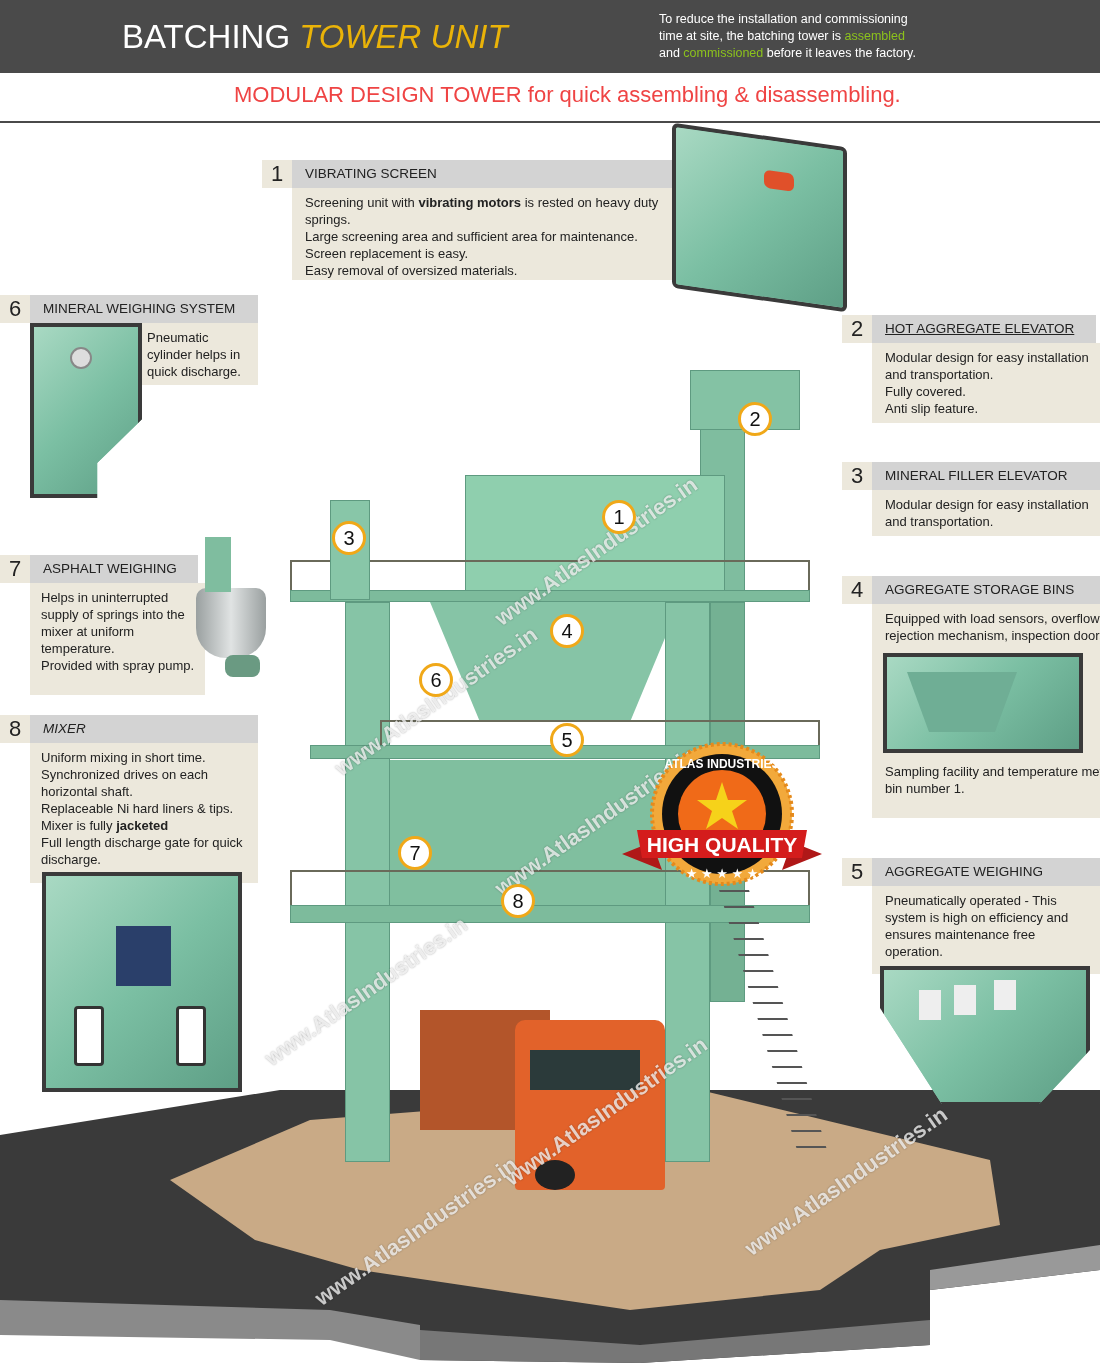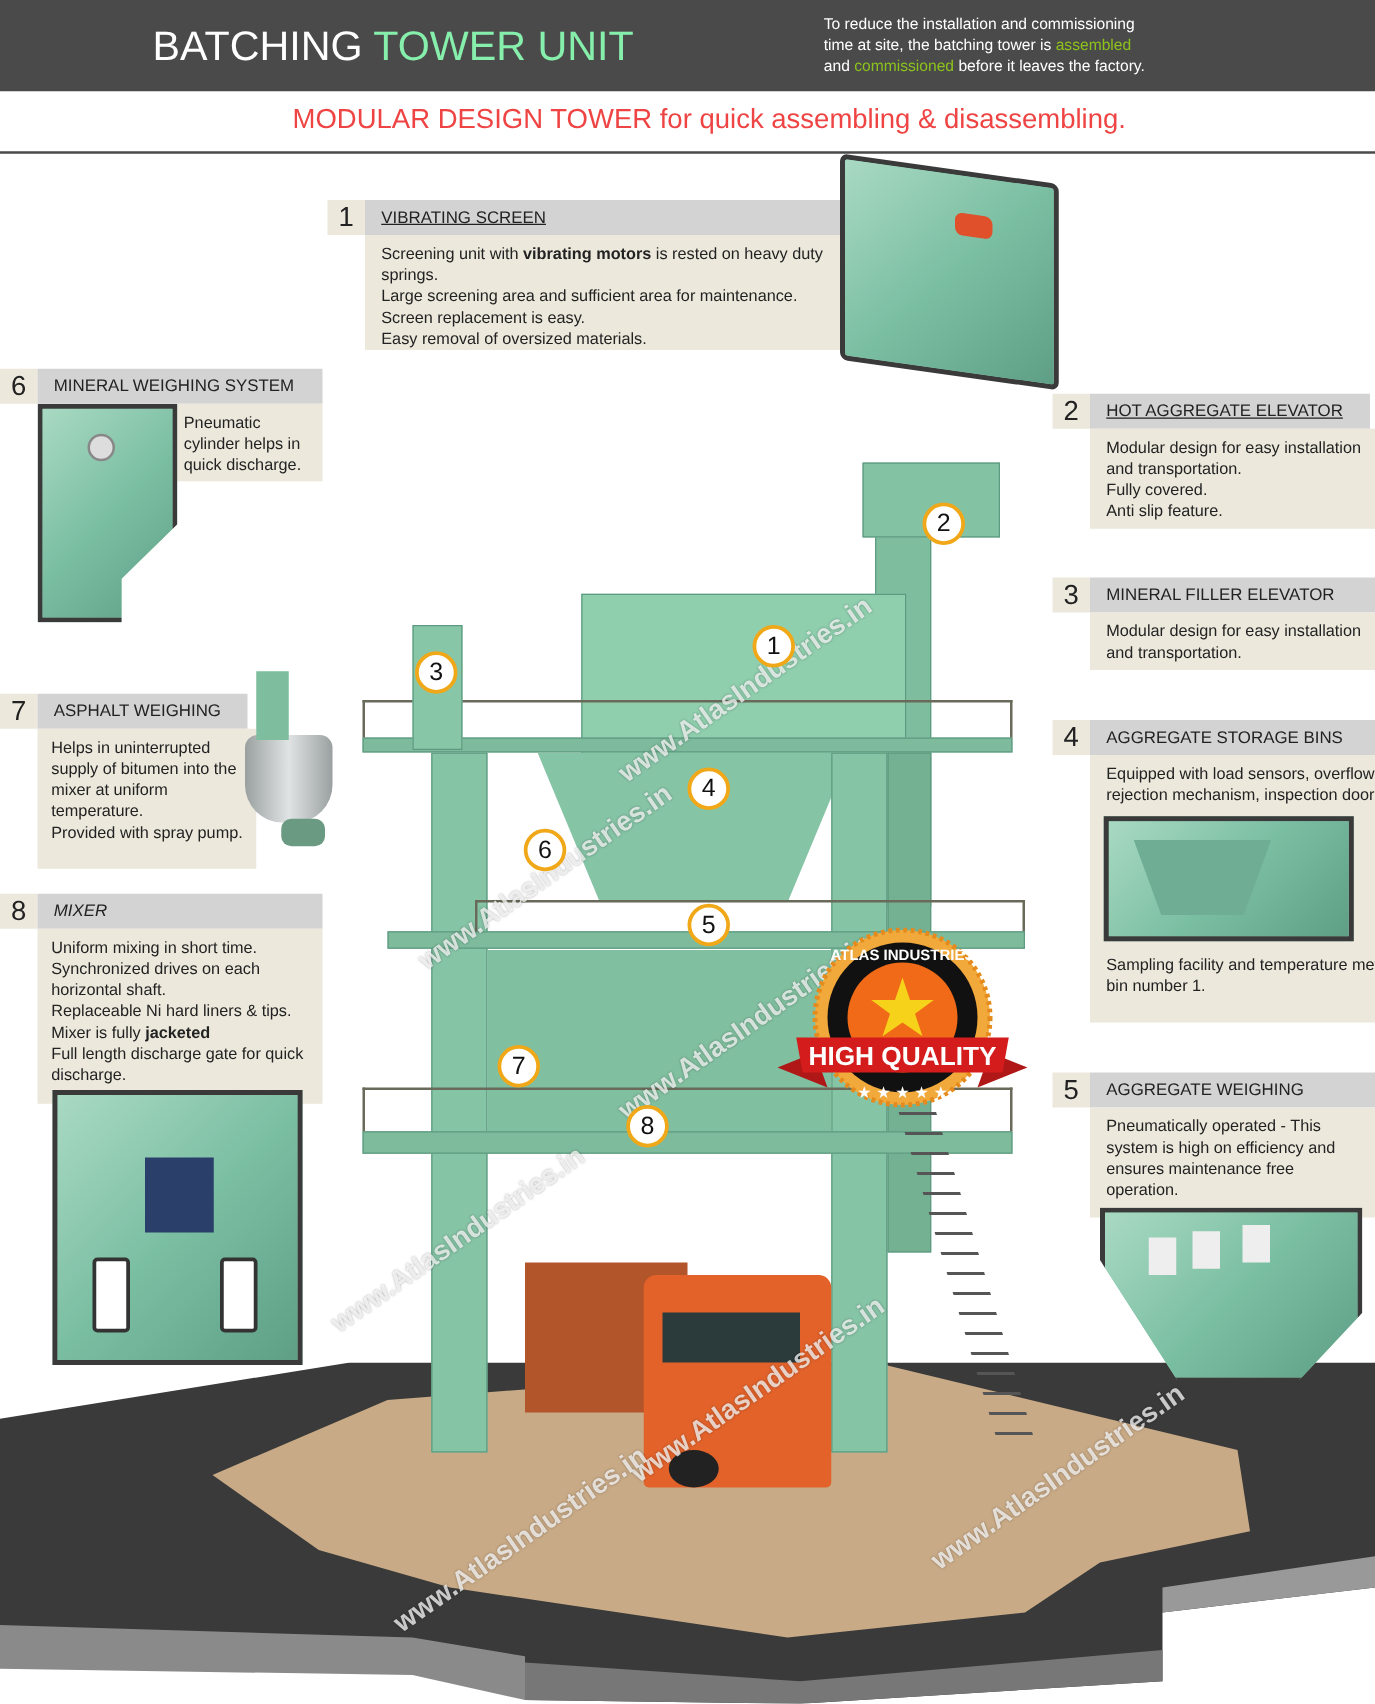--- a/index.html
+++ b/index.html
@@ -2,21 +2,21 @@
 <html><head>
 <meta charset="utf-8">
 <style>
   * { box-sizing: border-box; margin: 0; padding: 0; }
   html, body { width: 1100px; height: 1363px; background: #ffffff; overflow: hidden; }
   body { position: relative; font-family: "Liberation Sans", sans-serif; color: #222; }
 
   
   .header { position: absolute; left: 0; top: 0; width: 1100px; height: 73px; background: #4a4a4a; }
   .title { position: absolute; left: 122px; top: 18px; font-size: 33px; color: #ffffff; letter-spacing: 0px; white-space: nowrap; }
-  .title .accent { color: #86efac; }
+  .title .accent { color: #eab308; font-style: italic; }
   .intro { position: absolute; left: 659px; top: 11px; width: 300px; font-size: 12.5px; line-height: 17px; color: #ffffff; }
   .intro .accent { color: #8cc21c; }
   .subtitle { position: absolute; left: 234px; top: 82px; font-size: 22px; color: #ef4444; white-space: nowrap; }
   .rule { position: absolute; left: 0; top: 121px; width: 1100px; height: 2px; background: #4a4a4a; }
 
   
   .card { position: absolute; }
   .card .num { position: absolute; left: 0; top: 0; width: 30px; height: 28px; background: #ece8dc; font-size: 22px; line-height: 28px; text-align: center; color: #222; }
   .card .head { position: absolute; left: 30px; top: 0; height: 28px; background: #d3d3d3; font-size: 13.5px; line-height: 28px; padding-left: 13px; color: #222; white-space: nowrap; }
   .card .body { position: absolute; left: 30px; top: 28px; background: #ece8dc; font-size: 13px; line-height: 17px; padding: 6px 10px 7px 13px; color: #222; }
@@ -118,21 +118,21 @@
   <circle cx="100" cy="72" r="44" fill="#f06a18"></circle>
   <polygon points="100,40 106,58 125,58 110,69 116,87 100,76 84,87 90,69 75,58 94,58" fill="#f6d21a"></polygon>
   <text x="100" y="26" text-anchor="middle" font-family="Liberation Sans, sans-serif" font-size="12" font-weight="bold" fill="#fff">ATLAS INDUSTRIES</text>
   <path d="M15,88 L185,88 L180,116 L20,116 Z" fill="#d41c1c"></path>
   <text x="100" y="110" text-anchor="middle" font-family="Liberation Sans, sans-serif" font-size="21" font-weight="bold" fill="#fff">HIGH QUALITY</text>
   <text x="100" y="136" text-anchor="middle" font-size="13" fill="#fff">★ ★ ★ ★ ★</text>
 </svg>
 
 <div class="card" style="left:262px; top:160px; width:440px; height:124px;">
   <div class="num">1</div>
-  <div class="head" style="width:410px;text-decoration:underline;">VIBRATING SCREEN</div>
+  <div class="head" style="width:410px;">VIBRATING SCREEN</div>
   <div class="body" style="width:410px; height:92px;">
     <div><span>Screening unit with </span><b>vibrating motors</b><span> is rested on heavy duty springs.</span></div>
     <div>Large screening area and sufficient area for maintenance.</div>
     <div>Screen replacement is easy.</div>
     <div>Easy removal of oversized materials.</div>
   </div>
 </div>
 <div class="photo" style="left:672px; top:135px; width:175px; height:165px; transform: skewY(8deg); border-radius:6px;">
   <div class="shade"></div>
   <div style="position:absolute; left:88px; top:30px; width:30px; height:18px; background:#e0502a; border-radius:6px;"></div>
@@ -147,21 +147,21 @@
 </div>
 <div class="photo" style="left:30px; top:323px; width:112px; height:175px; clip-path: polygon(0 0,100% 0,100% 55%,60% 80%,60% 100%,0 100%);">
   <div class="shade"></div>
   <div style="position:absolute; left:36px; top:20px; width:22px; height:22px; border-radius:50%; background:#ddd; border:2px solid #888;"></div>
 </div>
 
 <div class="card" style="left:0px; top:555px; width:210px; height:140px;">
   <div class="num">7</div>
   <div class="head" style="width:168px;">ASPHALT WEIGHING</div>
   <div class="body" style="width:175px; height:112px; padding-left:11px;">
-    <div>Helps in uninterrupted supply of bitumen into the mixer at uniform temperature.</div>
+    <div>Helps in uninterrupted supply of springs into the mixer at uniform temperature.</div>
     <div>Provided with spray pump.</div>
   </div>
 </div>
 <div style="position:absolute; left:196px; top:588px; width:70px; height:70px; border-radius:10px 10px 30px 30px; background: linear-gradient(90deg,#9aa0a0,#e0e3e3,#9aa0a0);"></div>
 <div style="position:absolute; left:205px; top:537px; width:26px; height:55px; background:#7fbd9f;"></div>
 <div style="position:absolute; left:225px; top:655px; width:35px; height:22px; background:#6a9a82; border-radius:8px;"></div>
 
 <div class="card" style="left:0px; top:715px; width:258px; height:168px;">
   <div class="num">8</div>
   <div class="head" style="width:228px;font-style:italic;">MIXER</div>

